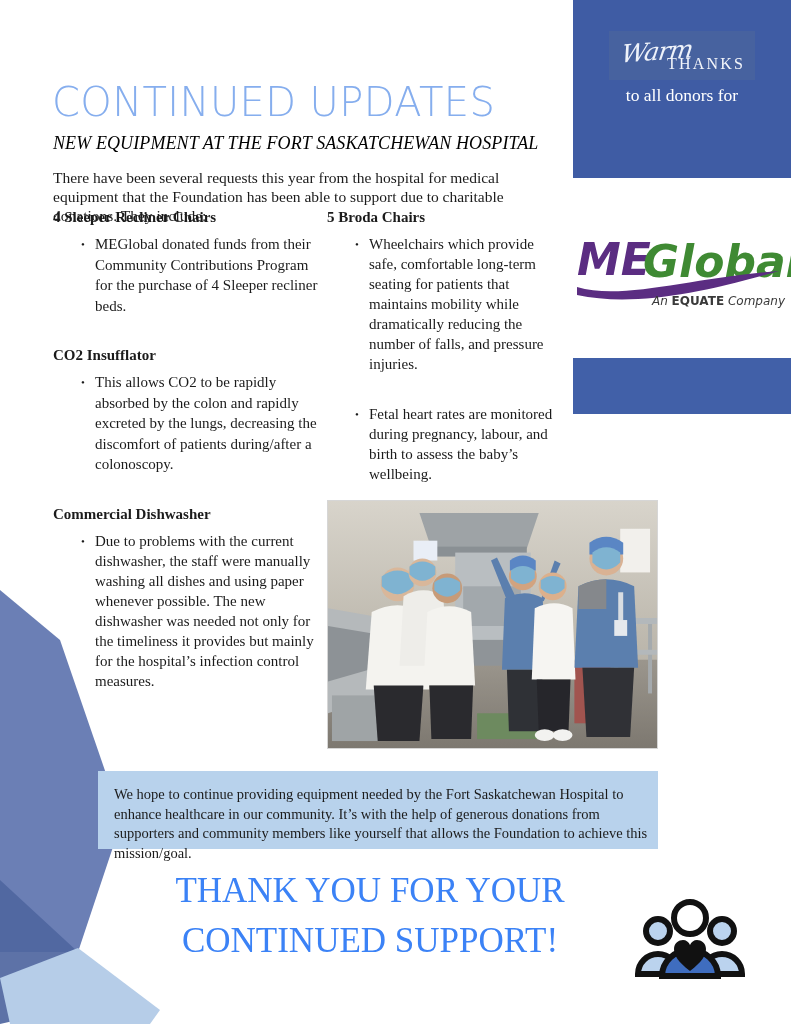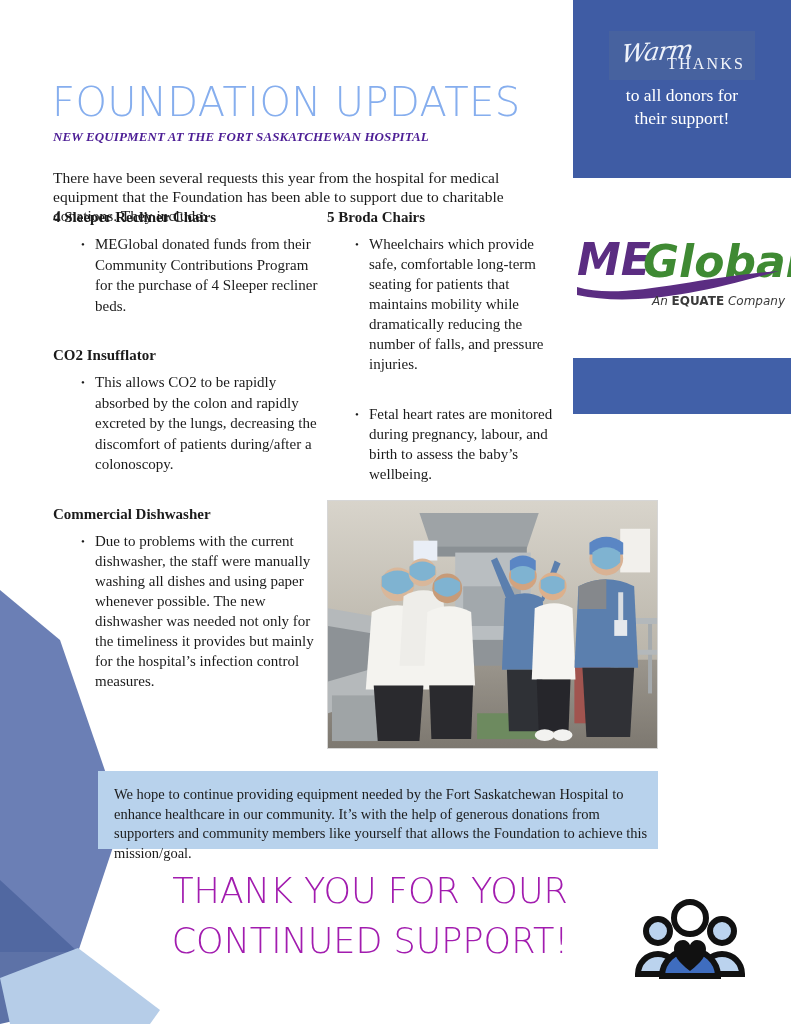--- a/index.html
+++ b/index.html
@@ -106,24 +106,24 @@
     letter-spacing: 0.4px;
     color: #86AEEE;
     white-space: nowrap;
   }
   #page-subtitle {
     position: absolute;
     left: 53px;
     top: 118px;
     font-family: "Liberation Serif", serif;
     font-style: italic;
-    font-weight: bold;
-    font-size: 13px;
+    font-weight: normal;
+    font-size: 18px;
     letter-spacing: 0.1px;
-    color: #4c1d95;
+    color: #000000;
     white-space: nowrap;
   }
   #intro-paragraph {
     position: absolute;
     left: 53px;
     top: 152px;
     width: 505px;
     font-size: 15.5px;
     line-height: 19px;
   }
@@ -218,36 +218,35 @@
   <polygon points="78,368 160,430 150,444 10,444 0,398" fill="#B6CDE8"></polygon>
 </svg>
 
 <div id="donor-panel" style="background: rgb(63, 92, 164);">
   <div id="thanks-badge" style="background: rgb(71, 98, 159);">
     <span class="warm">Warm</span>
     <span class="thanks">THANKS</span>
   </div>
   <div id="donor-caption">
     <div>to all donors for</div>
-    <div>their support!</div>
   </div>
 </div>
 
 <svg id="sponsor-logo" viewBox="0 0 218 88">
   <text x="4" y="50" font-family="DejaVu Sans, sans-serif" font-size="44" font-weight="bold" font-style="italic" fill="#5B2D82">ME</text>
   <text x="70" y="52" font-family="DejaVu Sans, sans-serif" font-size="44" font-weight="bold" font-style="italic" fill="#3F8A33">Global</text>
   <path d="M4,62 C50,76 120,52 206,46 C130,68 60,82 4,70 Z" fill="#5B2D82"></path>
   <text x="212" y="80" text-anchor="end" font-family="DejaVu Sans, sans-serif" font-size="12" font-style="italic" fill="#3a3a3a">
     <tspan>An </tspan><tspan font-weight="bold" font-style="normal">EQUATE</tspan><tspan> Company</tspan>
   </text>
 </svg>
 
 <div id="blue-block" style="background: rgb(65, 96, 168);"></div>
 
-<h1 id="page-title" style="color: rgb(134, 174, 238);">FOUNDATION UPDATES</h1>
+<h1 id="page-title" style="color: rgb(134, 174, 238);">CONTINUED UPDATES</h1>
 <h2 id="page-subtitle">NEW EQUIPMENT AT THE FORT SASKATCHEWAN HOSPITAL</h2>
 <p id="intro-paragraph">There have been several requests this year from the hospital for medical equipment that the Foundation has been able to support due to charitable donations. They include:</p>
 
 <div class="equip-col" id="equip-col-left">
     <div class="equip-item">
       <div class="equip-heading">4 Sleeper Recliner Chairs</div>
       <div class="bullet-row">
         <span class="bullet-dot">•</span>
         <span class="bullet-text">MEGlobal donated funds from their Community Contributions Program for the purchase of 4 Sleeper recliner beds.</span>
       </div>
@@ -362,21 +361,21 @@
       <rect x="292" y="92" width="5" height="30" fill="#d9dde2"></rect>
       <rect x="288" y="120" width="13" height="16" fill="#e6e9ed"></rect>
     </g>
   </svg>
 </div>
 
 <div id="closing-note" style="background: rgb(184, 210, 236);">
   <span>We hope to continue providing equipment needed by the Fort Saskatchewan Hospital to enhance healthcare in our community. It’s with the help of generous donations from supporters and community members like yourself that allows the Foundation to achieve this mission/goal.</span>
 </div>
 
-<div id="thankyou-banner" style="color: #a21caf;">
+<div id="thankyou-banner" style="color: #3b82f6; font-family: Liberation Serif, serif;">
   <div>THANK YOU FOR YOUR</div>
   <div>CONTINUED SUPPORT!</div>
 </div>
 
 <svg id="people-icon" viewBox="0 0 120 82">
   <g stroke="#111111" stroke-width="6" fill="none">
     <circle cx="28" cy="33" r="12" fill="#BBD3EE"></circle>
     <path d="M8,76 a20,20 0 0 1 40,0 z" fill="#BBD3EE"></path>
     <circle cx="92" cy="33" r="12" fill="#BBD3EE"></circle>
     <path d="M72,76 a20,20 0 0 1 40,0 z" fill="#BBD3EE"></path>

